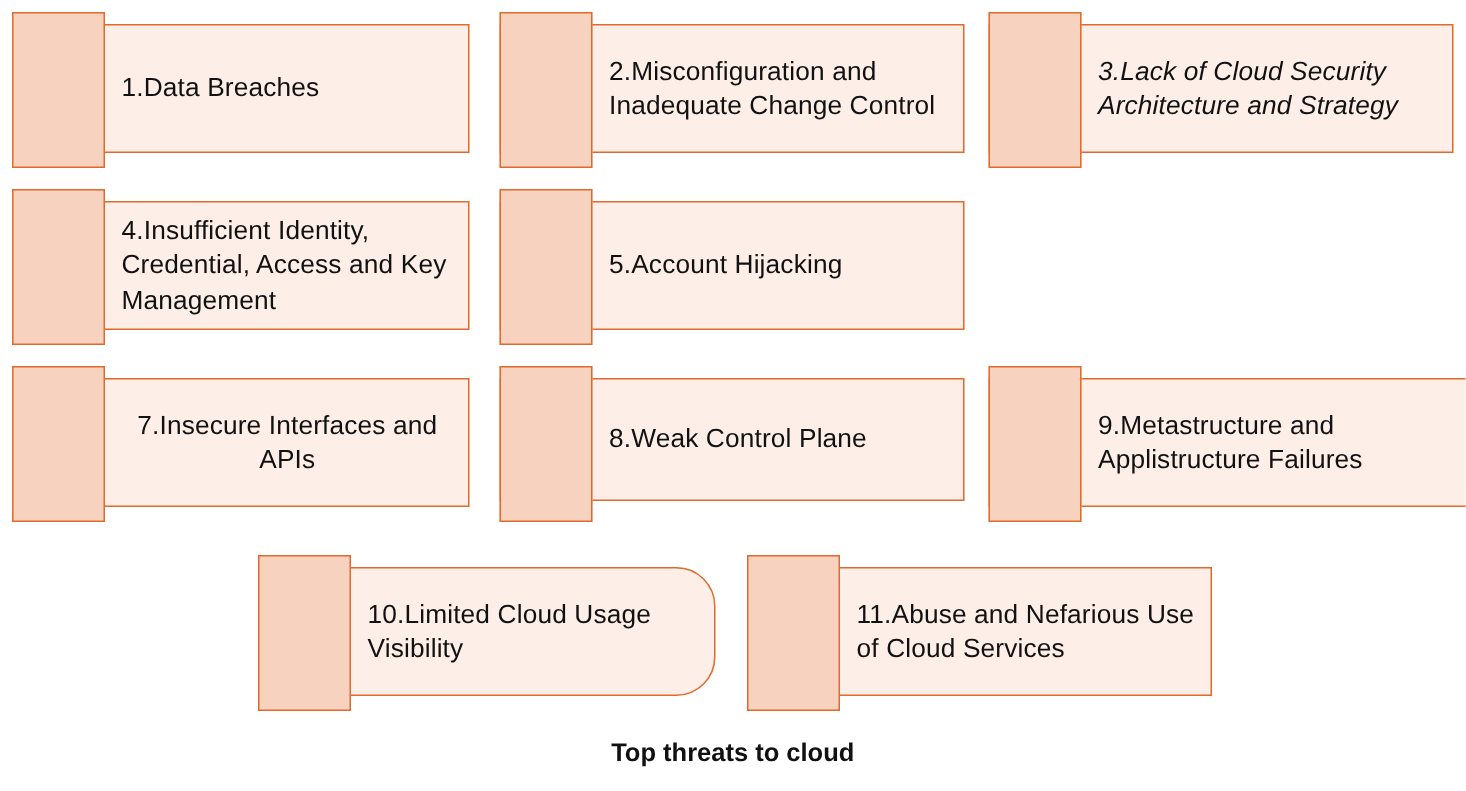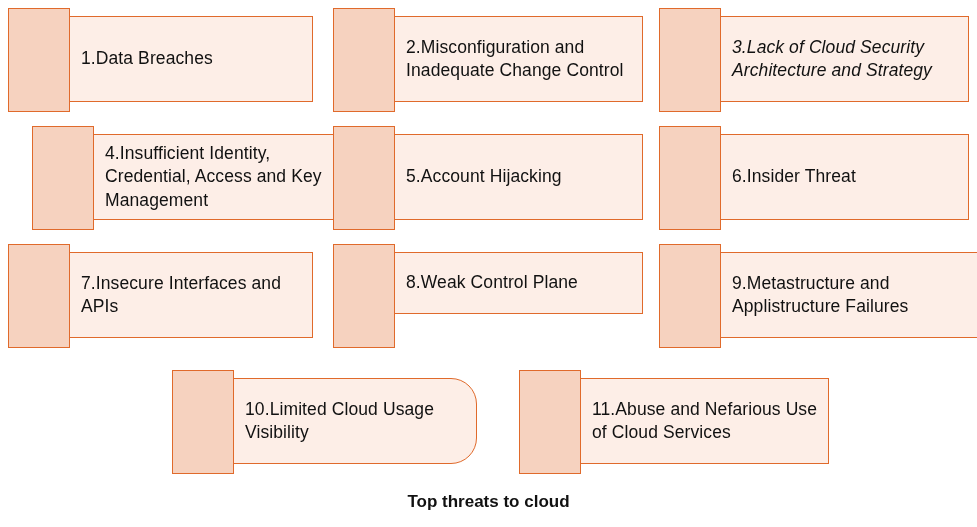--- a/index.html
+++ b/index.html
@@ -70,47 +70,43 @@
       <div class="card-label">1.Data Breaches</div>
     </div>
     <div class="card" style="left: 333px; top: 16px; width: 310px; height: 86px; padding-left: 44px;">
       <div class="card-tab"></div>
       <div class="card-label">2.Misconfiguration and Inadequate Change Control</div>
     </div>
     <div class="card" style="left: 659px; top: 16px; width: 310px; height: 86px; font-style: italic;">
       <div class="card-tab"></div>
       <div class="card-label">3.Lack of Cloud Security Architecture and Strategy</div>
     </div>
-    <div class="card" style="left: 8px; top: 134px; width: 305px; height: 86px; margin-left: 24px;">
+    <div class="card" style="left: 8px; top: 134px; width: 305px; height: 86px;">
       <div class="card-tab"></div>
       <div class="card-label">4.Insufficient Identity, Credential, Access and Key Management</div>
     </div>
     <div class="card" style="left: 333px; top: 134px; width: 310px; height: 86px; padding-left: 16px;">
       <div class="card-tab"></div>
       <div class="card-label">5.Account Hijacking</div>
     </div>
-    <div class="card" style="left: 659px; top: 134px; width: 310px; height: 86px;">
-      <div class="card-tab"></div>
-      <div class="card-label">6.Insider Threat</div>
-    </div>
-    <div class="card" style="left: 8px; top: 252px; width: 305px; height: 86px;">
+    <div class="card" style="left: 8px; top: 252px; width: 305px; height: 86px; text-align: center;">
       <div class="card-tab"></div>
       <div class="card-label">7.Insecure Interfaces and APIs</div>
     </div>
-    <div class="card" style="left: 333px; top: 252px; width: 310px; height: 62px;">
+    <div class="card" style="left: 333px; top: 252px; width: 310px; height: 82px;">
       <div class="card-tab"></div>
       <div class="card-label">8.Weak Control Plane</div>
     </div>
     <div class="card" style="left: 659px; top: 252px; width: 334px; height: 86px;">
       <div class="card-tab"></div>
       <div class="card-label">9.Metastructure and Applistructure Failures</div>
     </div>
     <div class="card" style="left: 172px; top: 378px; width: 305px; height: 86px; border-radius: 26px;">
       <div class="card-tab"></div>
       <div class="card-label">10.Limited Cloud Usage Visibility</div>
     </div>
-    <div class="card" style="left: 519px; top: 378px; width: 310px; height: 86px; padding-left: 46px;">
+    <div class="card" style="left: 498px; top: 378px; width: 310px; height: 86px; padding-left: 46px;">
       <div class="card-tab"></div>
       <div class="card-label">11.Abuse and Nefarious Use of Cloud Services</div>
     </div>
   </div>
 
 <div class="caption">Top threats to cloud</div>
 
 </body></html>

